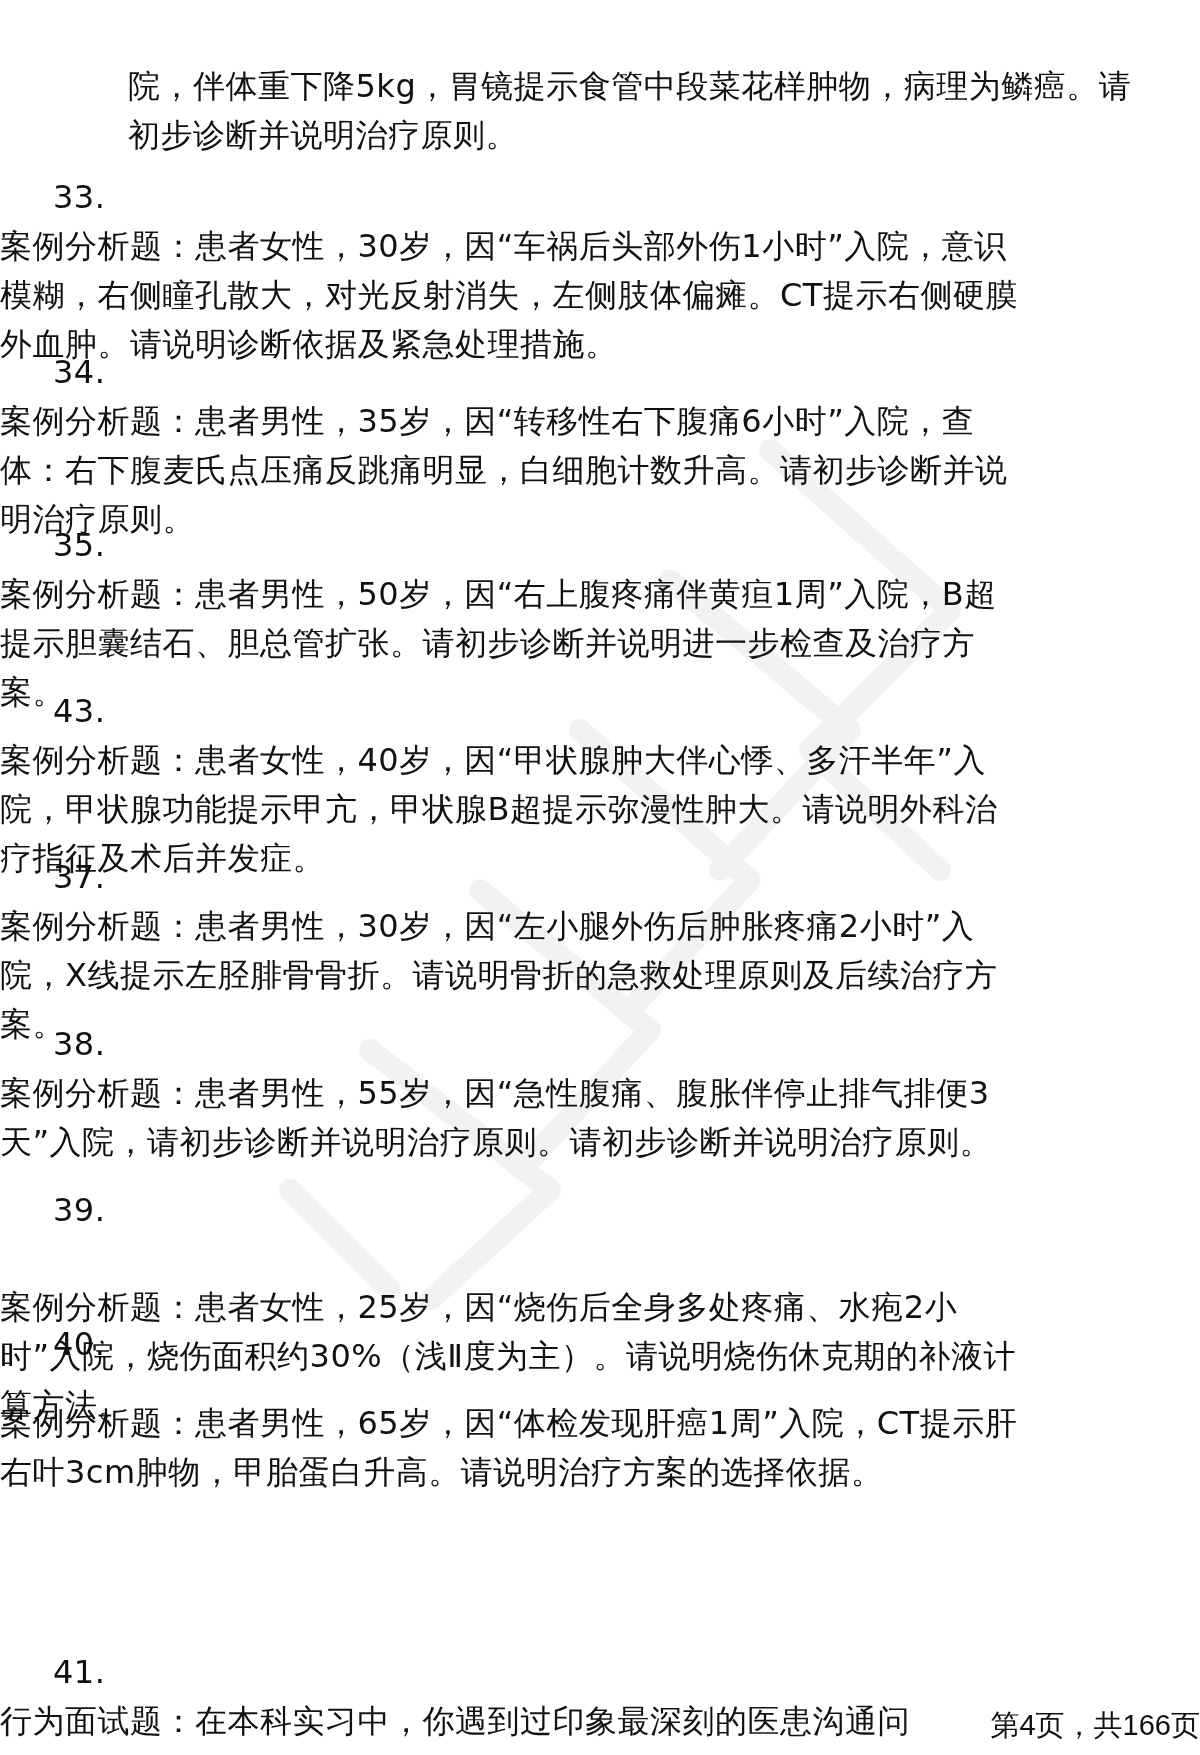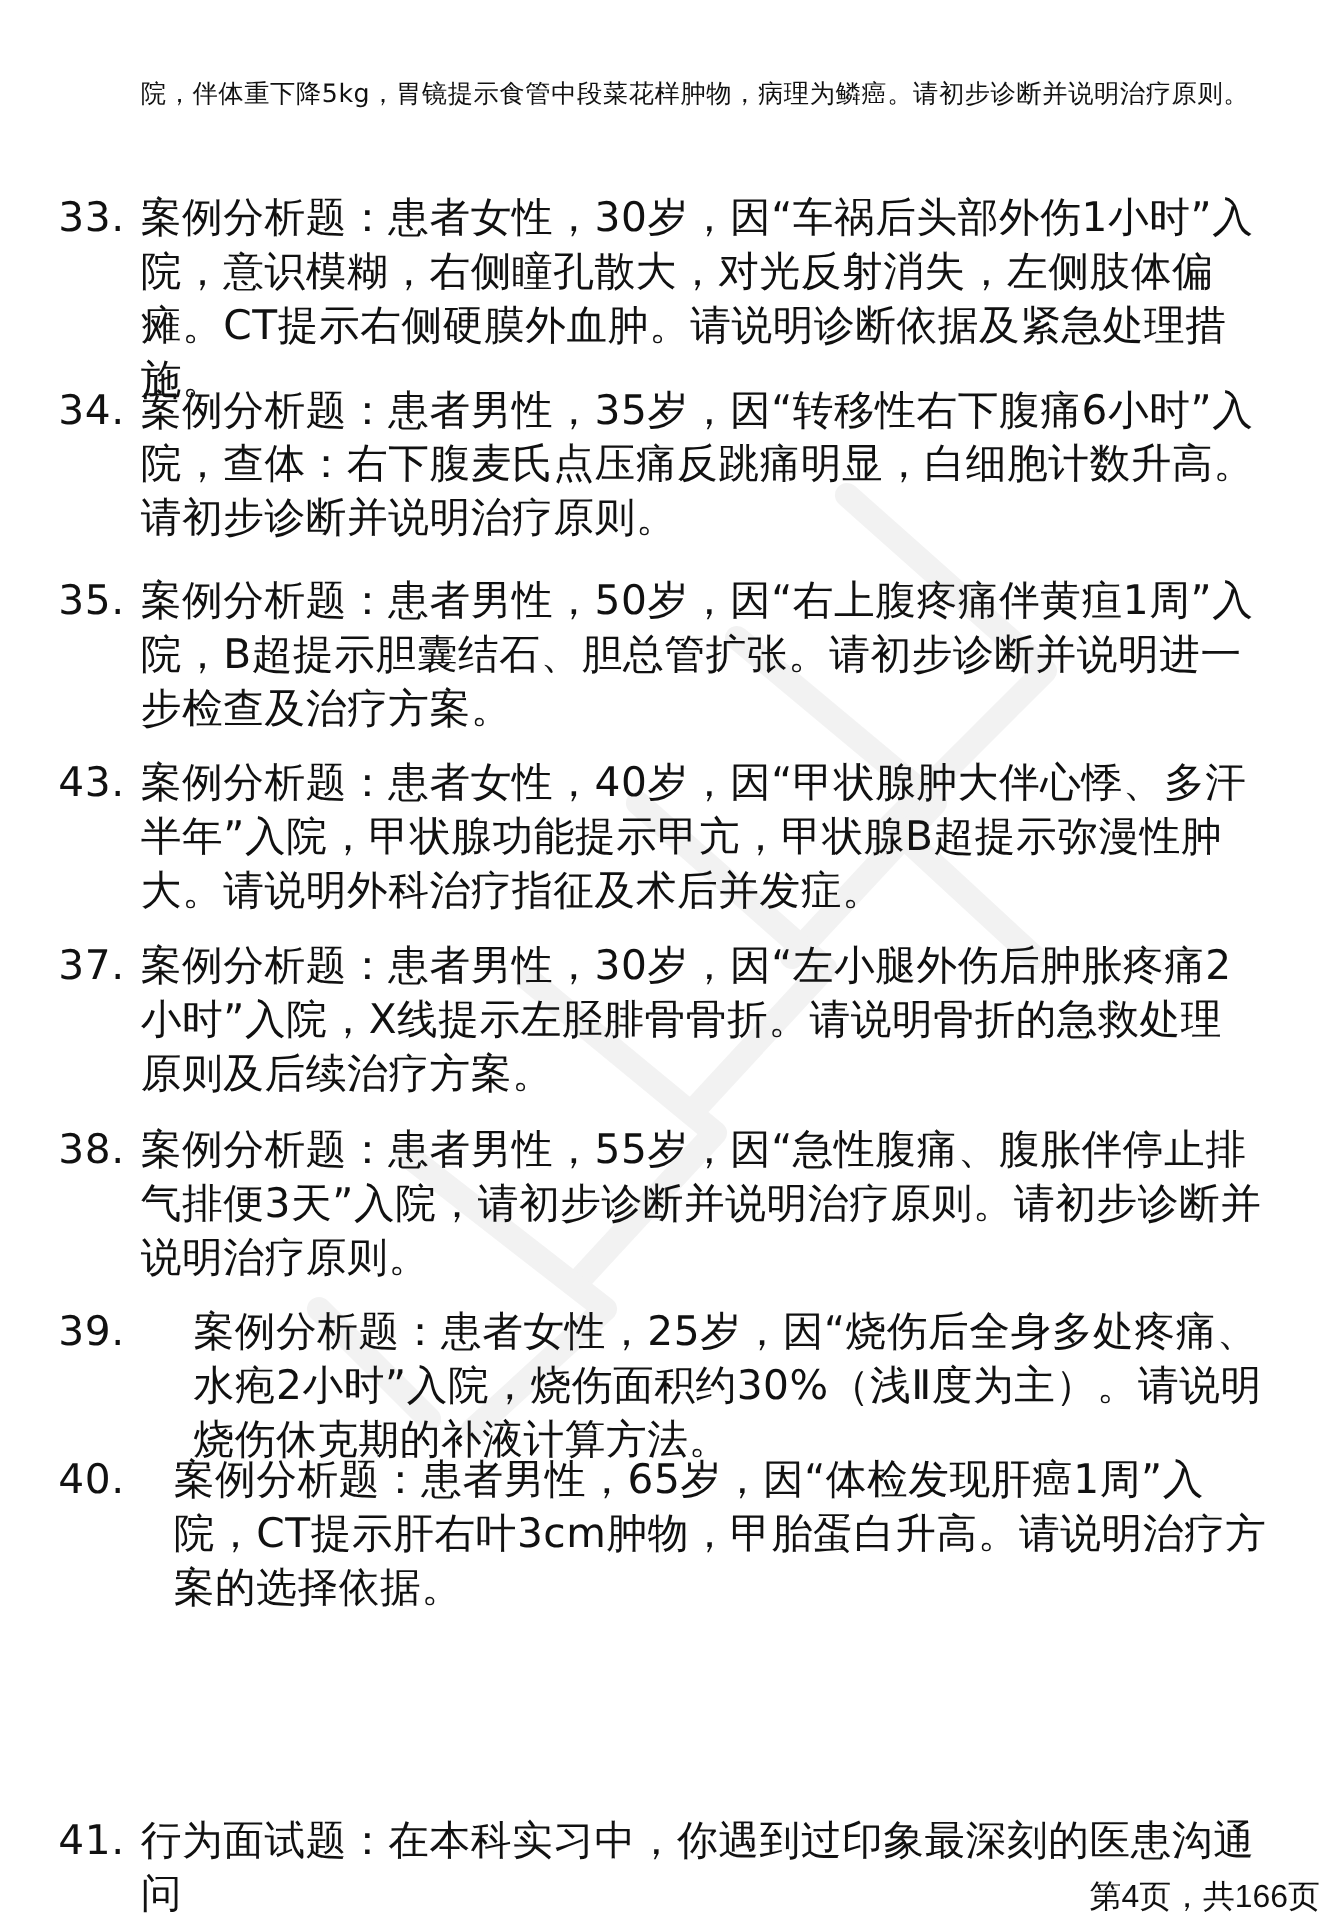--- a/index.html
+++ b/index.html
@@ -29,32 +29,33 @@
       left: 0;
       top: 0;
       width: 1200px;
       height: 1755px;
     }
     .continuation {
       position: absolute;
       left: 128px;
       top: 62px;
       width: 1020px;
-      font-size: 23px;
+      font-size: 32px;
       line-height: 49px;
       letter-spacing: 0.5px;
     }
     .question {
       position: absolute;
       left: 0;
       width: 1164px;
       display: flex;
-      font-size: 37px;
+      font-size: 32px;
       line-height: 49px;
       letter-spacing: 0.5px;
+      flex-direction: column;
     }
     .q-num {
       width: 128px;
       box-sizing: border-box;
       padding-left: 53px;
       flex-shrink: 0;
       white-space: nowrap;
     }
     .q-text {
       width: 1020px;

